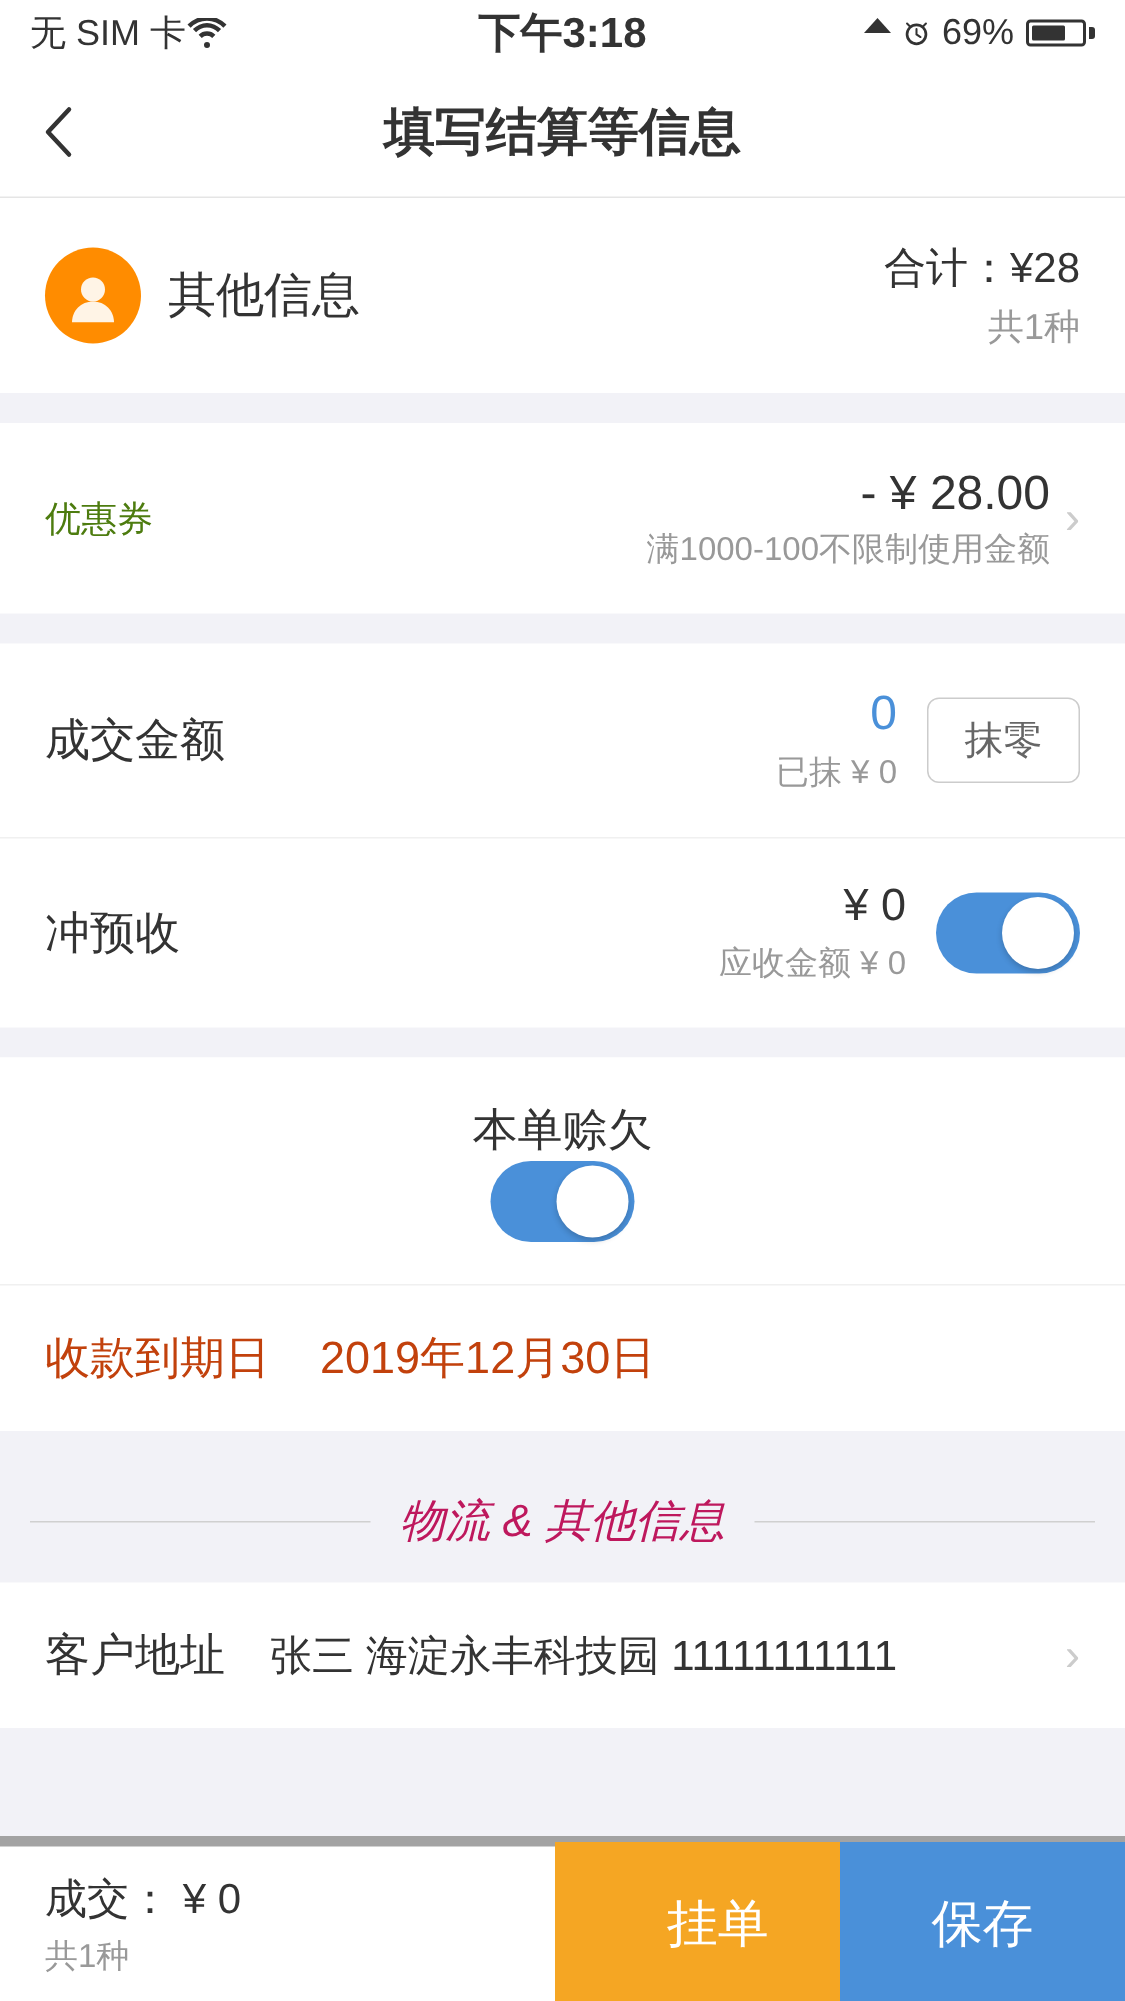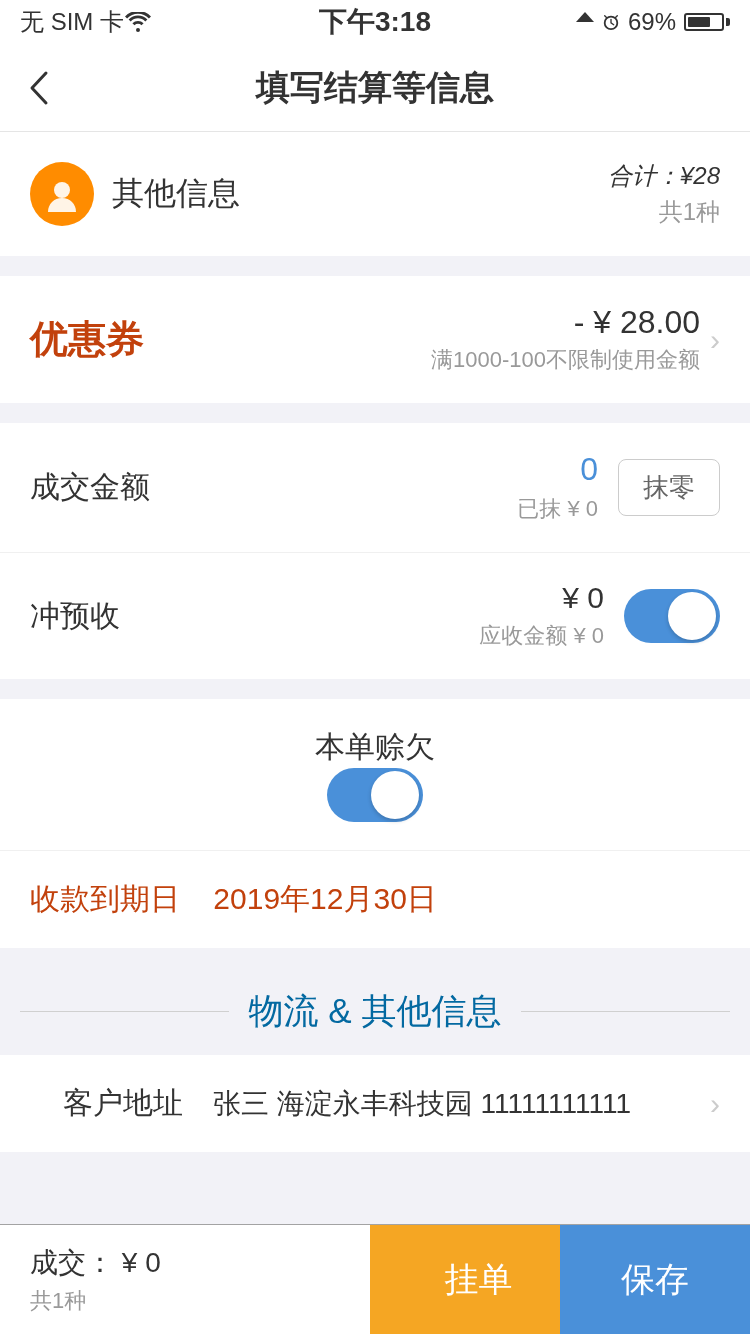--- a/index.html
+++ b/index.html
@@ -108,43 +108,41 @@
     }
     .customer-name {
       font-size: 32px;
       color: #333;
       font-weight: 500;
     }
     .customer-right {
       text-align: right;
     }
     .customer-total {
-      font-size: 24px;
-      color: #333;
-      font-style: italic;
+      font-size: 28px;
+      color: #333;
     }
     .customer-count {
       font-size: 24px;
       color: #999;
       margin-top: 4px;
     }
 
     
     .coupon-row {
       background: #fff;
       padding: 28px 30px;
       display: flex;
       align-items: center;
       justify-content: space-between;
       margin-bottom: 20px;
     }
     .coupon-label {
-      font-size: 38px;
-      color: #c2410c;
-      font-weight: bold;
+      font-size: 24px;
+      color: #4d7c0f;
     }
     .coupon-right {
       display: flex;
       align-items: center;
       gap: 10px;
     }
     .coupon-value {
       text-align: right;
     }
     .coupon-amount {
@@ -269,32 +267,32 @@
       align-items: center;
       justify-content: center;
     }
     .logistics-line {
       flex: 1;
       height: 1px;
       background: #d0d0d0;
       margin: 0 20px;
     }
     .logistics-text {
-      font-size: 35px;
-      color: #0369a1;
+      font-size: 30px;
+      color: #be185d;
+      font-style: italic;
     }
 
     
     .address-row {
       background: #fff;
       padding: 28px 30px;
       display: flex;
       align-items: center;
       gap: 30px;
-      margin-left: 33px;
     }
     .address-label {
       font-size: 30px;
       color: #333;
       flex-shrink: 0;
     }
     .address-value {
       font-size: 28px;
       color: #333;
       flex: 1;
@@ -303,21 +301,21 @@
     
     .bottom-bar {
       position: fixed;
       bottom: 0;
       left: 0;
       width: 750px;
       height: 110px;
       background: #fff;
       display: flex;
       align-items: center;
-      border-top: 1px solid #a3a3a3;
+      border-top: 7px solid #a3a3a3;
     }
     .bottom-summary {
       flex: 1;
       padding: 0 30px;
     }
     .bottom-summary-top {
       font-size: 28px;
       color: #333;
     }
     .bottom-summary-bottom {

